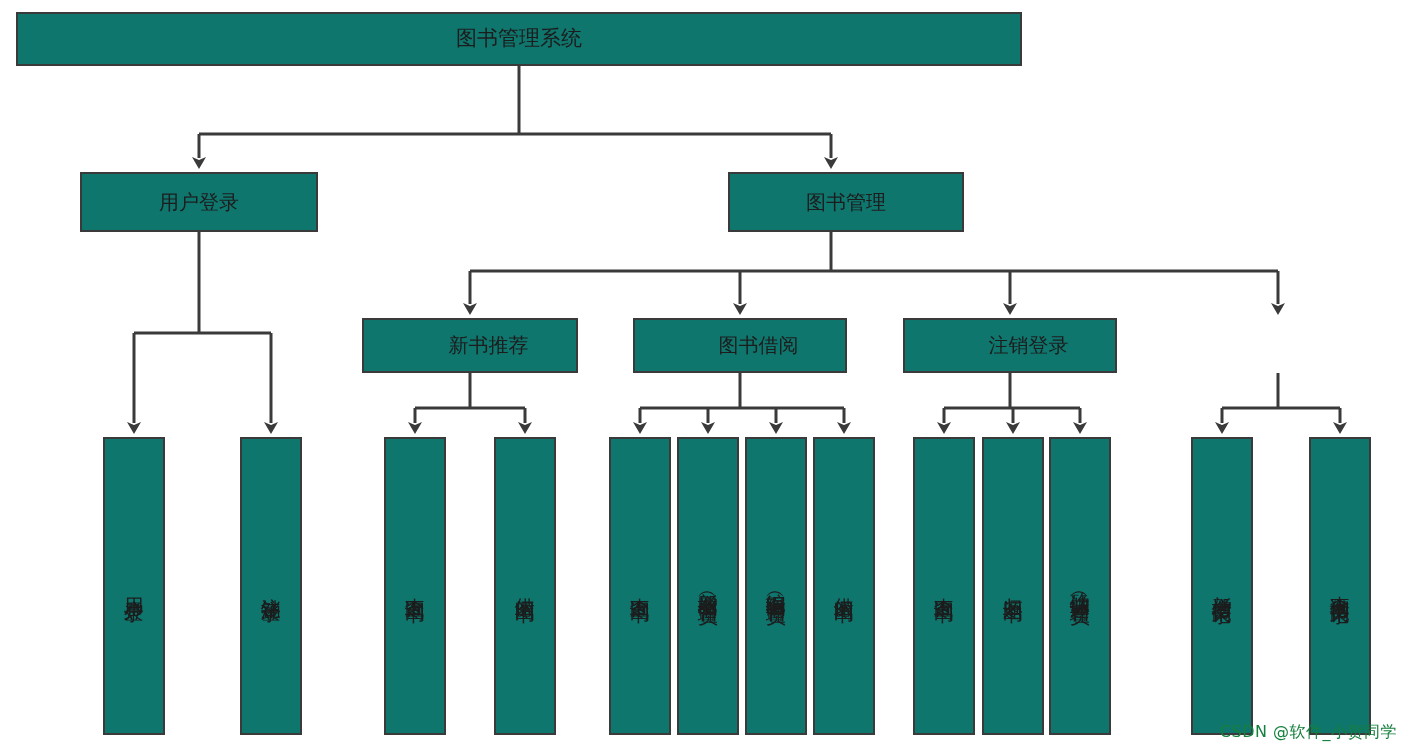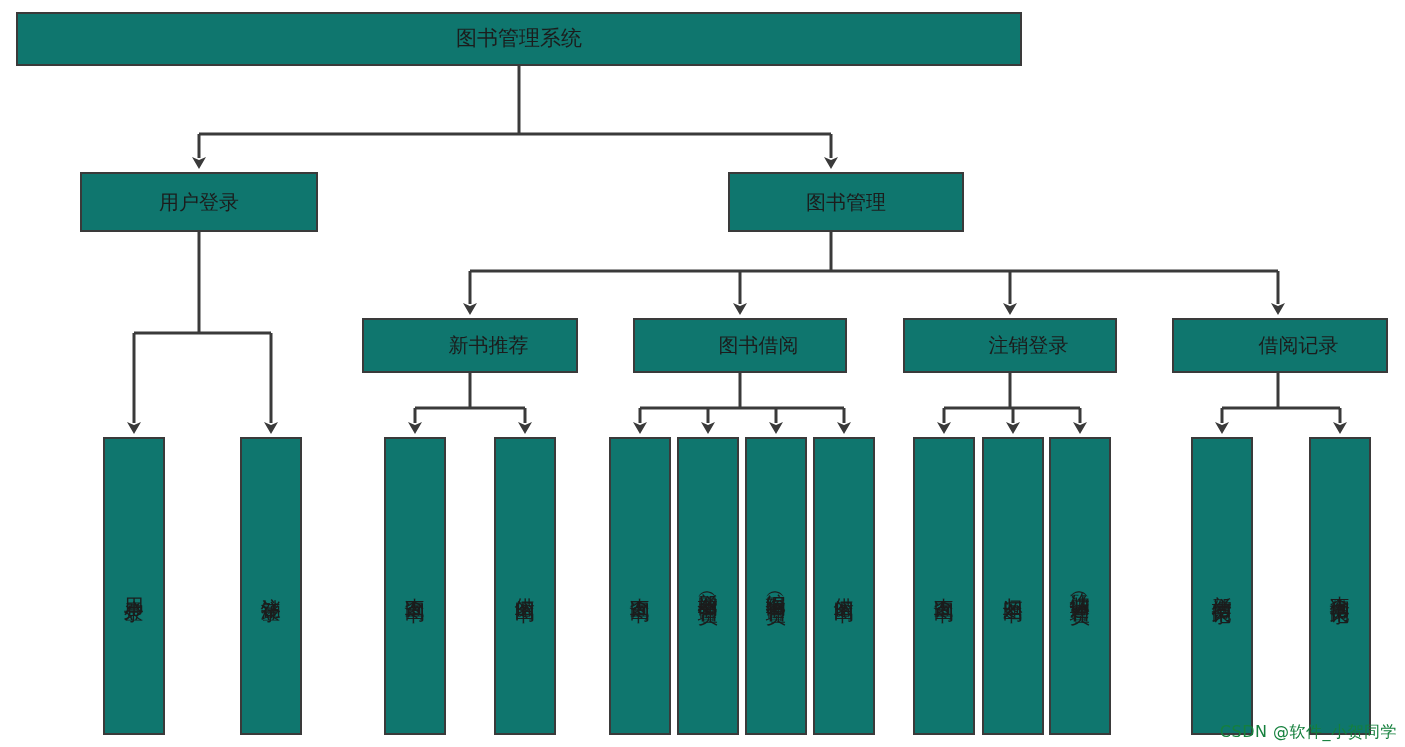--- a/index.html
+++ b/index.html
@@ -142,23 +142,20 @@
 
   <div class="node level3" style="left:362px; top:318px; width:216px; height:55px;">
     <span class="node-label">新书推荐</span>
   </div>
   <div class="node level3" style="left:633px; top:318px; width:214px; height:55px;">
     <span class="node-label">图书借阅</span>
   </div>
   <div class="node level3" style="left:903px; top:318px; width:214px; height:55px;">
     <span class="node-label">注销登录</span>
   </div>
-  <div class="node level3" style="left:1172px; top:318px; width:216px; height:55px;">
-    <span class="node-label">借阅记录</span>
-  </div>
 
   <div class="node leaf" style="left:103px; top:437px; width:62px; height:298px;">
     <span class="node-label">用户登录</span>
   </div>
   <div class="node leaf" style="left:240px; top:437px; width:62px; height:298px;">
     <span class="node-label">注销登录</span>
   </div>
 
   <div class="node leaf" style="left:384px; top:437px; width:62px; height:298px;">
     <span class="node-label">查询图书</span>

